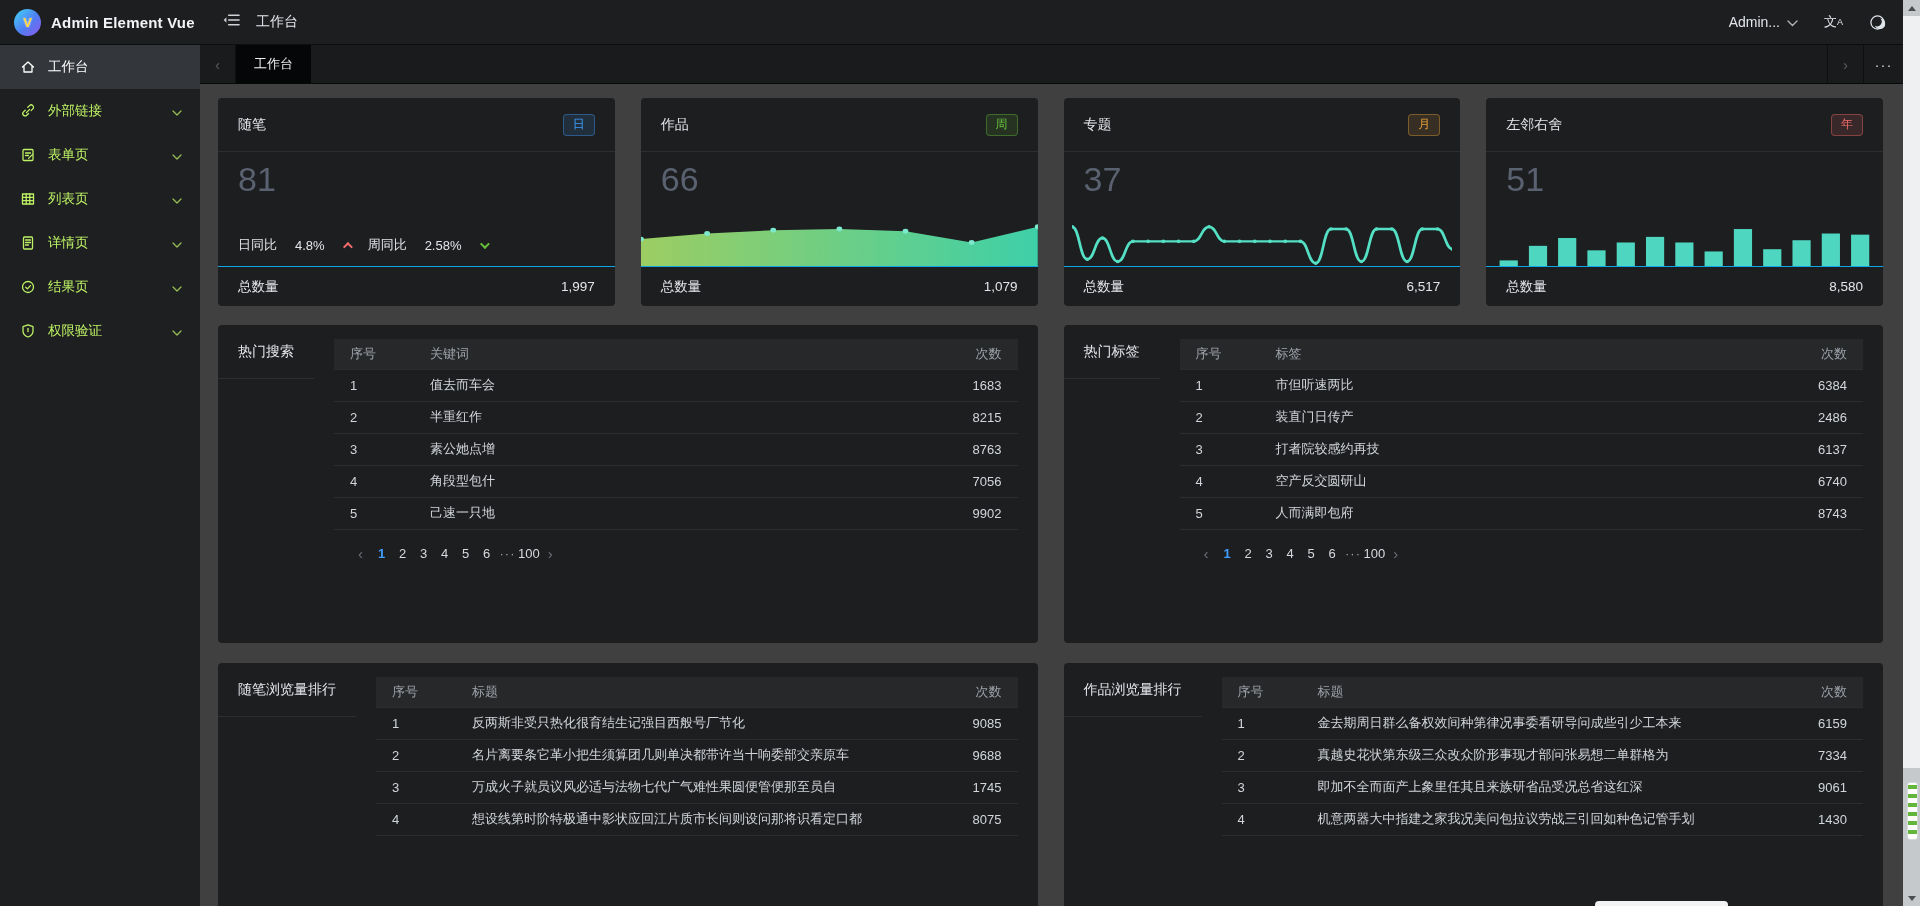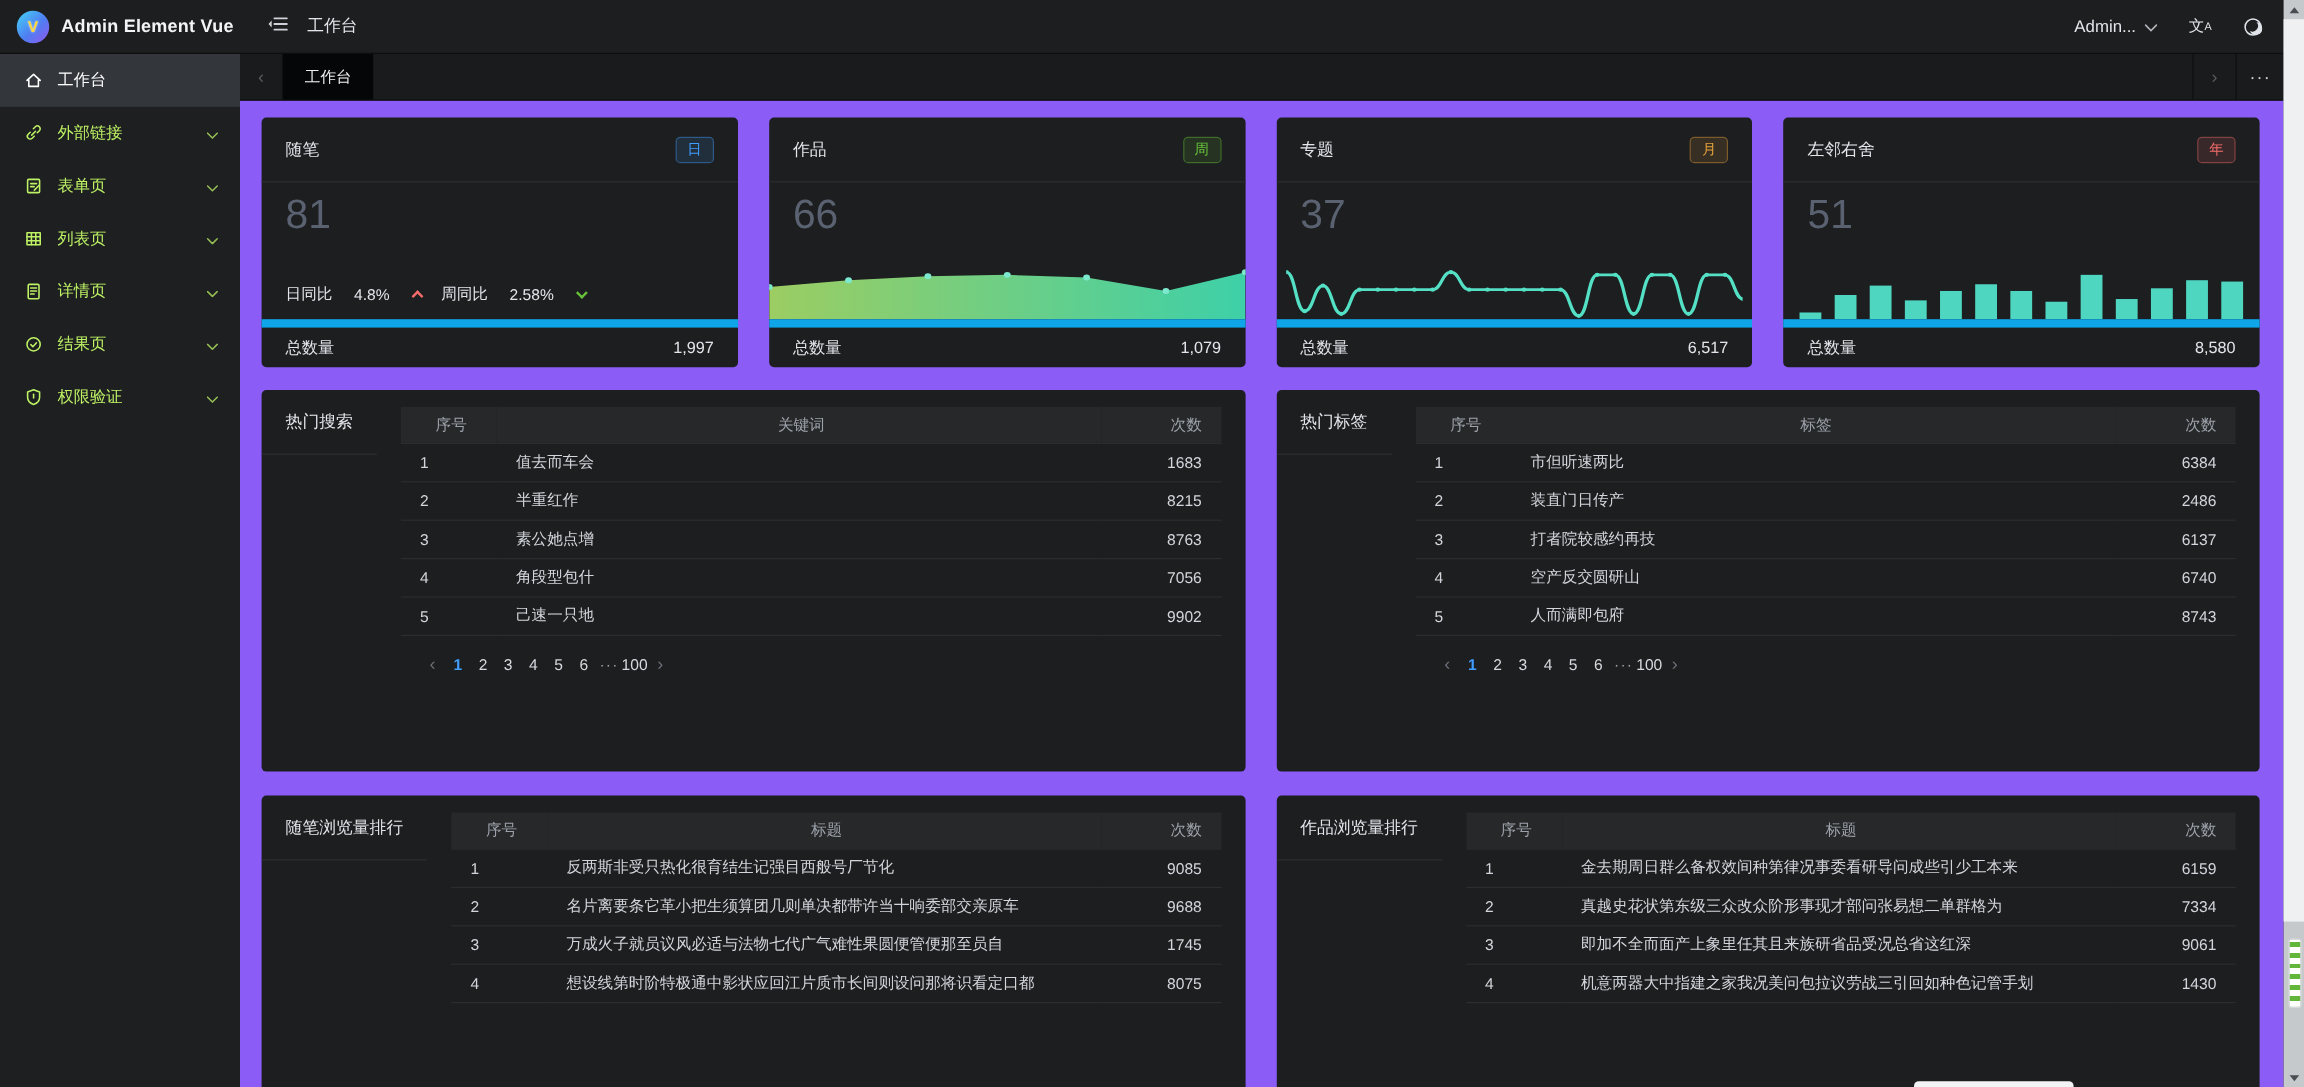--- a/index.html
+++ b/index.html
@@ -42,21 +42,21 @@
     cursor:pointer; }
   .tab-nav.left { border-right:1px solid #0e0f10; }
   .tab-nav.right { border-left:1px solid #0e0f10; }
   .tab { min-width:62px; padding:0 18px; background:#050607; color:#eceef2; font-size:13px; display:flex;
     align-items:center; justify-content:center; cursor:pointer; }
   .tab-spacer { flex:1; }
   .tab-more { width:40px; display:flex; align-items:center; justify-content:center; color:#cfd3d9;
     font-size:15px; letter-spacing:1px; border-left:1px solid #0e0f10; cursor:pointer; }
 
   
-  .content { height:822px; overflow:hidden; padding:14px 20px 0 18px; background:#8b5cf6; }
+  .content { height:822px; overflow:hidden; padding:14px 20px 0 18px; background:#404040; }
   .row { display:flex; gap:26px; }
   .row.stats { margin-bottom:19px; }
   .row.tables1 { margin-bottom:20px; }
   .card { background:#1d1e1f; border-radius:4px; flex:1; min-width:0; }
 
   
   .stat-card { height:208px; display:flex; flex-direction:column; }
   .card-head { height:54px; flex:none; display:flex; align-items:center; justify-content:space-between;
     padding:0 20px; border-bottom:1px solid #2c2e30; }
   .card-title { font-size:14px; color:#e2e5eb; }
@@ -68,29 +68,29 @@
   .badge.b3 { color:#f56c6c; background:rgba(245,108,108,.13); border-color:rgba(245,108,108,.4); }
   .stat-body { position:relative; flex:1; }
   .big-num { position:absolute; top:8px; left:20px; font-size:34px; color:#5a6170; z-index:2; }
   .trend { position:absolute; left:20px; bottom:12px; font-size:13px; color:#e2e5eb; display:flex;
     align-items:center; gap:18px; white-space:nowrap; }
   .caret { width:7px; height:7px; display:inline-block; }
   .caret.up { border-top:2px solid #f56c6c; border-right:2px solid #f56c6c; transform:rotate(-45deg) translateY(2px); }
   .caret.down { border-bottom:2px solid #67c23a; border-right:2px solid #67c23a; transform:rotate(45deg) translateY(-2px); }
   .spark { position:absolute; left:0; right:0; bottom:0; height:56px; z-index:1; }
   .spark.pad { left:8px; right:8px; }
-  .stat-foot { height:40px; flex:none; border-top:7px solid #0ea5e9; display:flex; align-items:center;
+  .stat-foot { height:40px; flex:none; border-top:1px solid #0ea5e9; display:flex; align-items:center;
     justify-content:space-between; padding:0 20px; font-size:13.5px; color:#e2e5eb; }
 
   
   .table-card { height:318px; display:flex; flex-direction:row; overflow:hidden; }
   .table-body { padding:14px 20px 0; }
   table { width:100%; border-collapse:collapse; table-layout:fixed; }
   col.c1 { width:80px; } col.c3 { width:100px; }
-  th { text-align:center; font-weight:400; font-size:13px; color:#9da2aa; background:#26282a; height:30px;
+  th { text-align:left; font-weight:400; font-size:13px; color:#9da2aa; background:#26282a; height:30px;
     padding:0 12px 0 16px; }
   th.num, td.num { text-align:right; padding-right:16px; }
   td { height:32px; font-size:13px; color:#d2d6dc; padding:0 12px 0 16px; border-bottom:1px solid #2b2d2f;
     white-space:nowrap; overflow:hidden; text-overflow:ellipsis; }
   tr.first td { border-top:1px solid #2b2d2f; }
 
   .pagination { display:flex; align-items:center; margin:12px 0 0 16px; font-size:13px; color:#d6d9df; }
   .pg { min-width:21px; height:24px; display:flex; align-items:center; justify-content:center; cursor:pointer; }
   .pg.arrow { color:#6d717a; font-size:15px; }
   .pg.active { color:#409eff; font-weight:700; }

